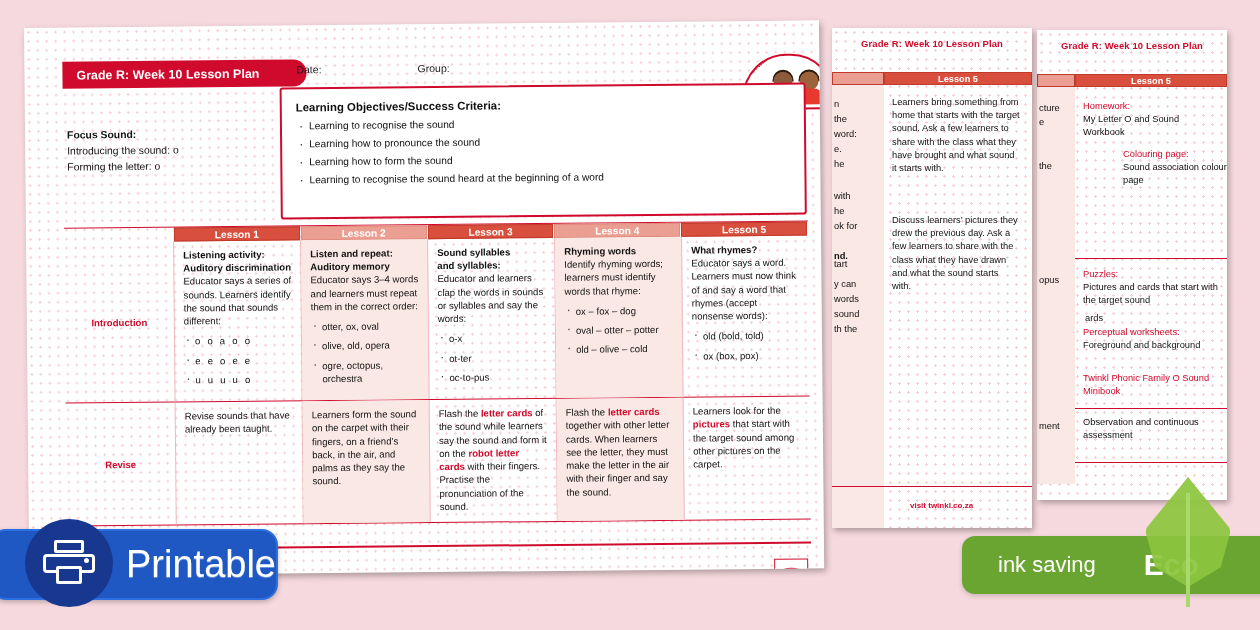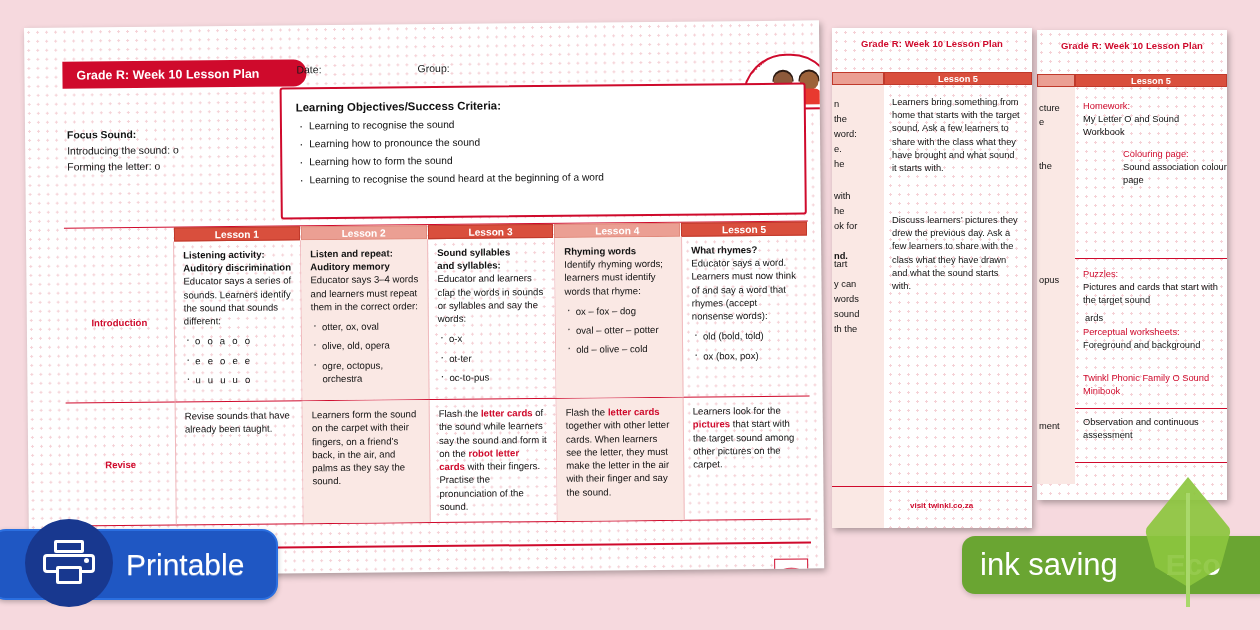--- a/index.html
+++ b/index.html
@@ -155,39 +155,39 @@
   .clip-txt{overflow:hidden;white-space:nowrap;}
 
   
   .printable{
     position:absolute;left:-10px;top:529px;width:284px;height:67px;
     background:#1f57c3;border:2px solid #2b6fe0;border-radius:16px;
     box-shadow:0 2px 5px rgba(0,0,0,.25);
     display:flex;align-items:center;
   }
   .printable-label{
-    color:#fff;font-size:30px;font-weight:normal;margin-left:134px;
+    color:#fff;font-size:38px;font-weight:normal;margin-left:134px;
     text-shadow:0 1px 0 rgba(255,255,255,.35);
   }
   .printer-circle{
     position:absolute;left:25px;top:519px;width:88px;height:88px;border-radius:50%;
     background:#18388f;display:flex;align-items:center;justify-content:center;
   }
   .printer-ico{position:relative;width:52px;height:46px;}
   .printer-ico .top{position:absolute;left:11px;top:0;width:30px;height:13px;border:3px solid #fff;border-radius:2px;box-sizing:border-box;}
   .printer-ico .mid{position:absolute;left:0;top:14px;width:52px;height:19px;border:3px solid #fff;border-radius:4px;box-sizing:border-box;}
   .printer-ico .dot{position:absolute;right:6px;top:18px;width:5px;height:5px;border-radius:50%;background:#fff;}
   .printer-ico .bot{position:absolute;left:13px;top:26px;width:26px;height:18px;border:3px solid #fff;background:#18388f;border-radius:2px;box-sizing:border-box;}
 
   .ecobar{
     position:absolute;left:962px;top:536px;width:310px;height:58px;
     background:#6aa532;border-radius:13px;display:flex;align-items:center;
     box-shadow:0 2px 5px rgba(0,0,0,.18);
   }
-  .eco-ink{color:#fff;font-size:31px;margin-left:18px;}
+  .eco-ink{color:#fff;font-size:22px;margin-left:36px;}
   .eco-eco{color:#fff;font-size:30px;font-weight:bold;margin-left:48px;}
   .leaf{
     position:absolute;left:1145px;top:477px;width:86px;height:130px;
   }
   .leaf .blade{
     position:absolute;left:0;top:0;width:86px;height:110px;
     background:#8cc63e;
     border-radius:50% 50% 50% 50%/62% 62% 38% 38%;
     clip-path:polygon(50% 0%, 100% 48%, 88% 82%, 50% 100%, 12% 82%, 0% 48%);
     opacity:.92;

